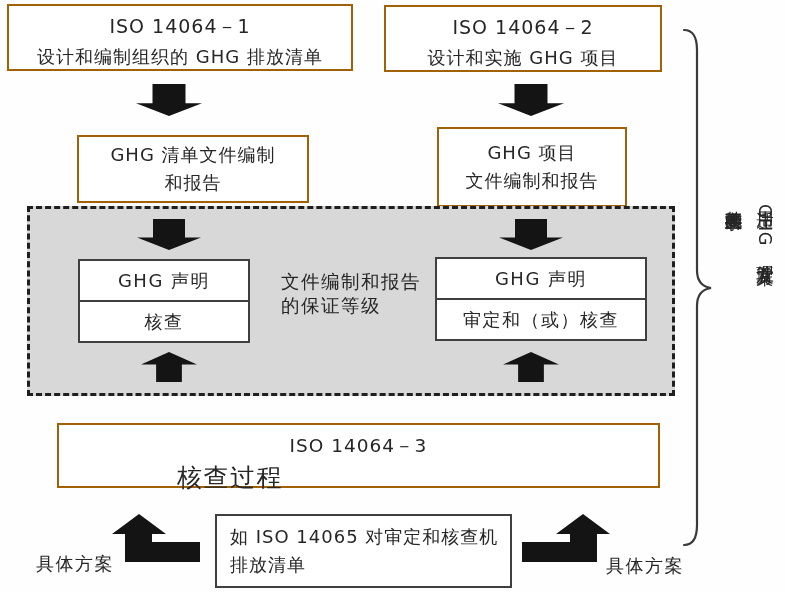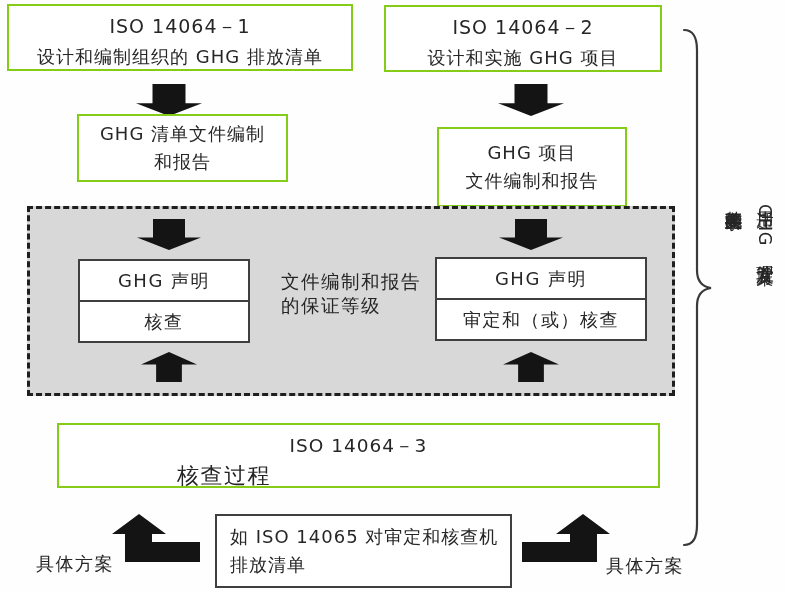--- a/index.html
+++ b/index.html
@@ -2,21 +2,21 @@
 <html><head>
 <meta charset="utf-8">
 <style>
   html,body { margin:0; padding:0; background:#ffffff; }
   .canvas {
     position:relative; width:785px; height:592px; background:#fefefe;
     font-family:"DejaVu Sans","Liberation Sans",sans-serif;
     color:#262626; overflow:hidden;
   }
   .box {
-    position:absolute; background:#ffffff; border:2px solid #84cc16;
+    position:absolute; background:#ffffff; border:2px solid #a16207;
     box-sizing:border-box; text-align:center;
   }
   .box .t1 { font-size:19px; letter-spacing:1px; padding-top:8px; }
   .box .t2 { font-size:18px; letter-spacing:1px; padding-top:5px; }
   .twoline { display:flex; flex-direction:column; justify-content:center; }
   .twoline div { font-size:18px; letter-spacing:1px; line-height:1.55; }
   .arrow-down {
     position:absolute; background:#141414;
     clip-path:polygon(25% 0, 75% 0, 75% 60%, 100% 60%, 50% 100%, 0 60%, 25% 60%);
   }
@@ -33,21 +33,21 @@
     box-sizing:border-box; display:flex; flex-direction:column; text-align:center;
   }
   .claim-box .cell { flex:1; display:flex; align-items:center; justify-content:center;
     font-size:18px; letter-spacing:1.5px; }
   .claim-box .cell.top { border-bottom:2px solid #3f3f3f; }
   .note {
     position:absolute; left:281px; top:270px; width:150px;
     font-size:18.5px; line-height:1.32; letter-spacing:1.5px; text-align:left;
   }
   .iso3-title { position:absolute; left:0; right:0; top:8px; font-size:18.5px; letter-spacing:1px; text-align:center; }
-  .iso3-proc { position:absolute; top:36px; font-size:22px; letter-spacing:1.5px; }
+  .iso3-proc { position:absolute; top:36px; font-size:25px; letter-spacing:1.5px; }
   .scheme-label { position:absolute; font-size:18px; letter-spacing:1.5px; }
   .elbow { position:absolute; width:88px; height:48px; }
   .elbow.flip { transform:scaleX(-1); }
   .brace-svg { position:absolute; left:674px; top:24px; width:44px; height:526px; }
   .vtext {
     position:absolute; left:716px; top:197px; width:64px; height:210px;
     writing-mode:vertical-rl; text-orientation:mixed;
     font-size:17.5px; line-height:1.8; letter-spacing:0.5px;
   }
   .box14065 {
@@ -68,21 +68,21 @@
   </div>
 
   <div class="box" style="left:384px; top:5px; width:278px; height:67px;">
     <div class="t1">ISO 14064－2</div>
     <div class="t2">设计和实施 GHG 项目</div>
   </div>
 
   <div class="arrow-down" style="left:136px; top:84px; width:66px; height:32px;"></div>
   <div class="arrow-down" style="left:498px; top:84px; width:66px; height:32px;"></div>
 
-  <div class="box twoline" style="left:77px; top:114px; width:211px; height:68px;">
+  <div class="box twoline" style="left:77px; top:135px; width:232px; height:68px;">
     <div>GHG 清单文件编制</div>
     <div>和报告</div>
   </div>
 
   <div class="box twoline" style="left:437px; top:127px; width:190px; height:80px;">
     <div>GHG 项目</div>
     <div>文件编制和报告</div>
   </div>
 
   <div class="dashed-zone"></div>

